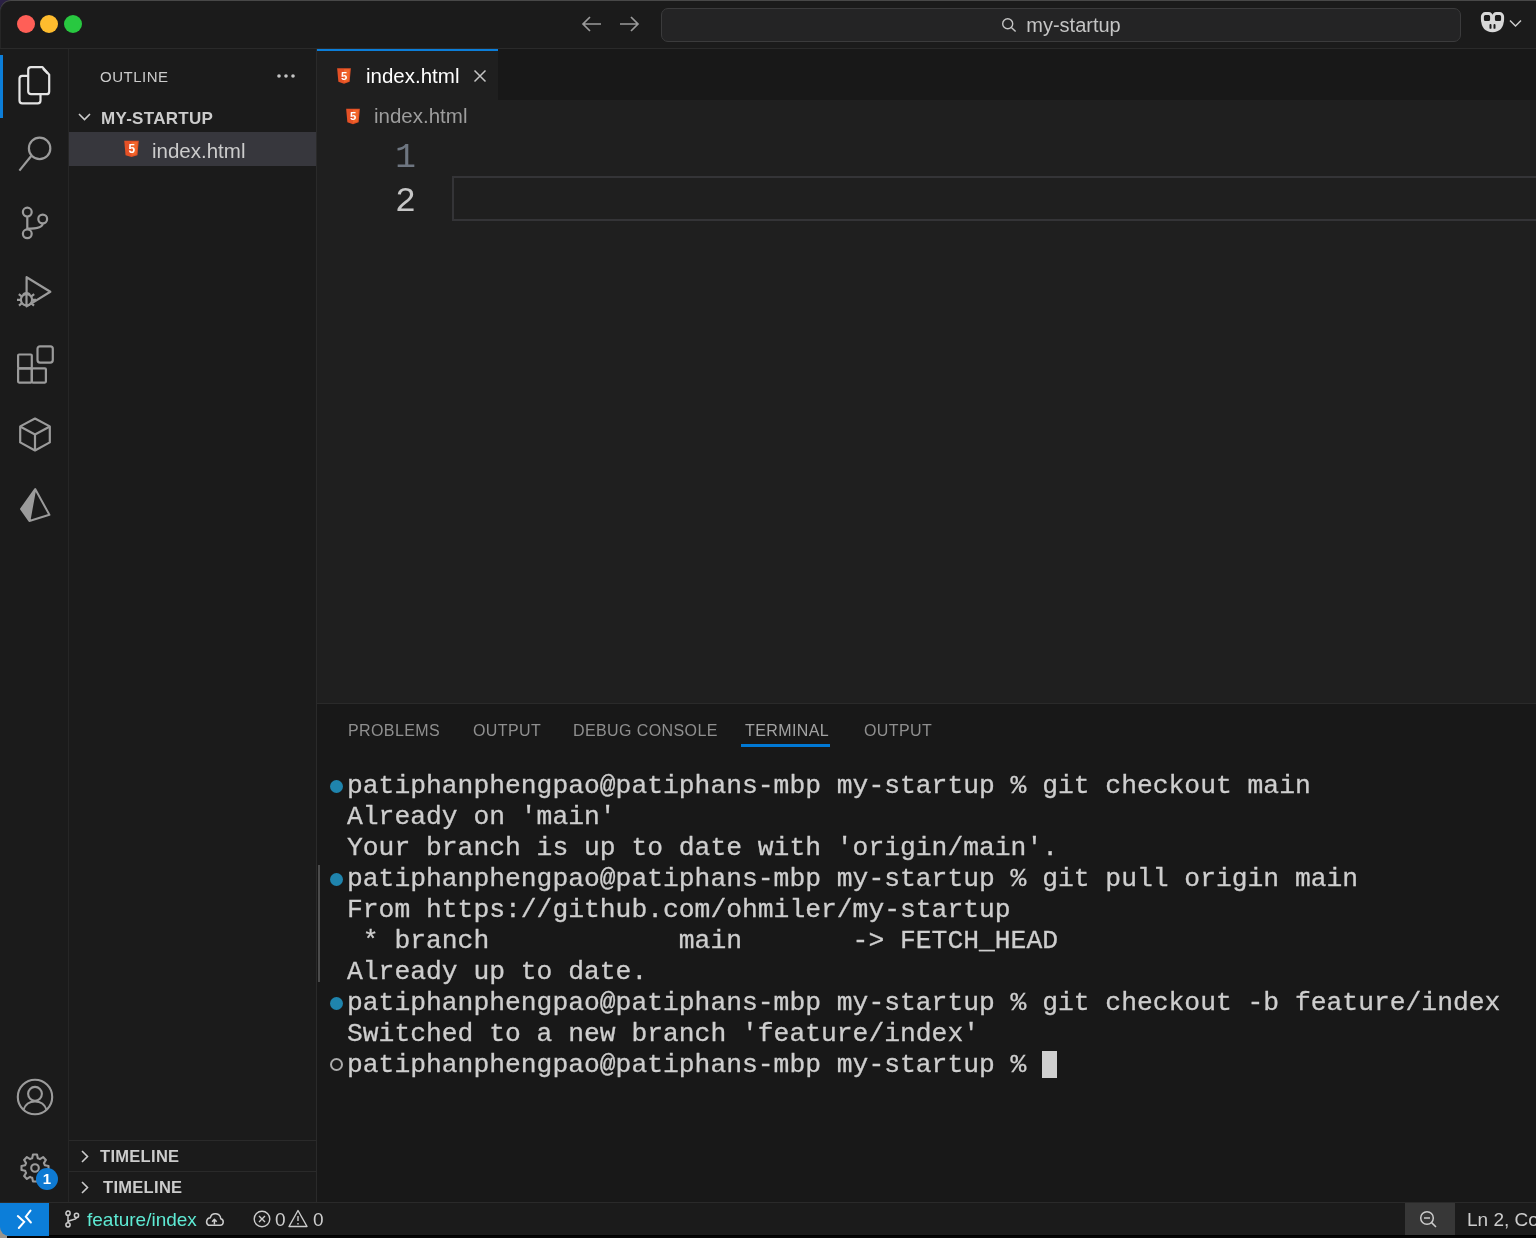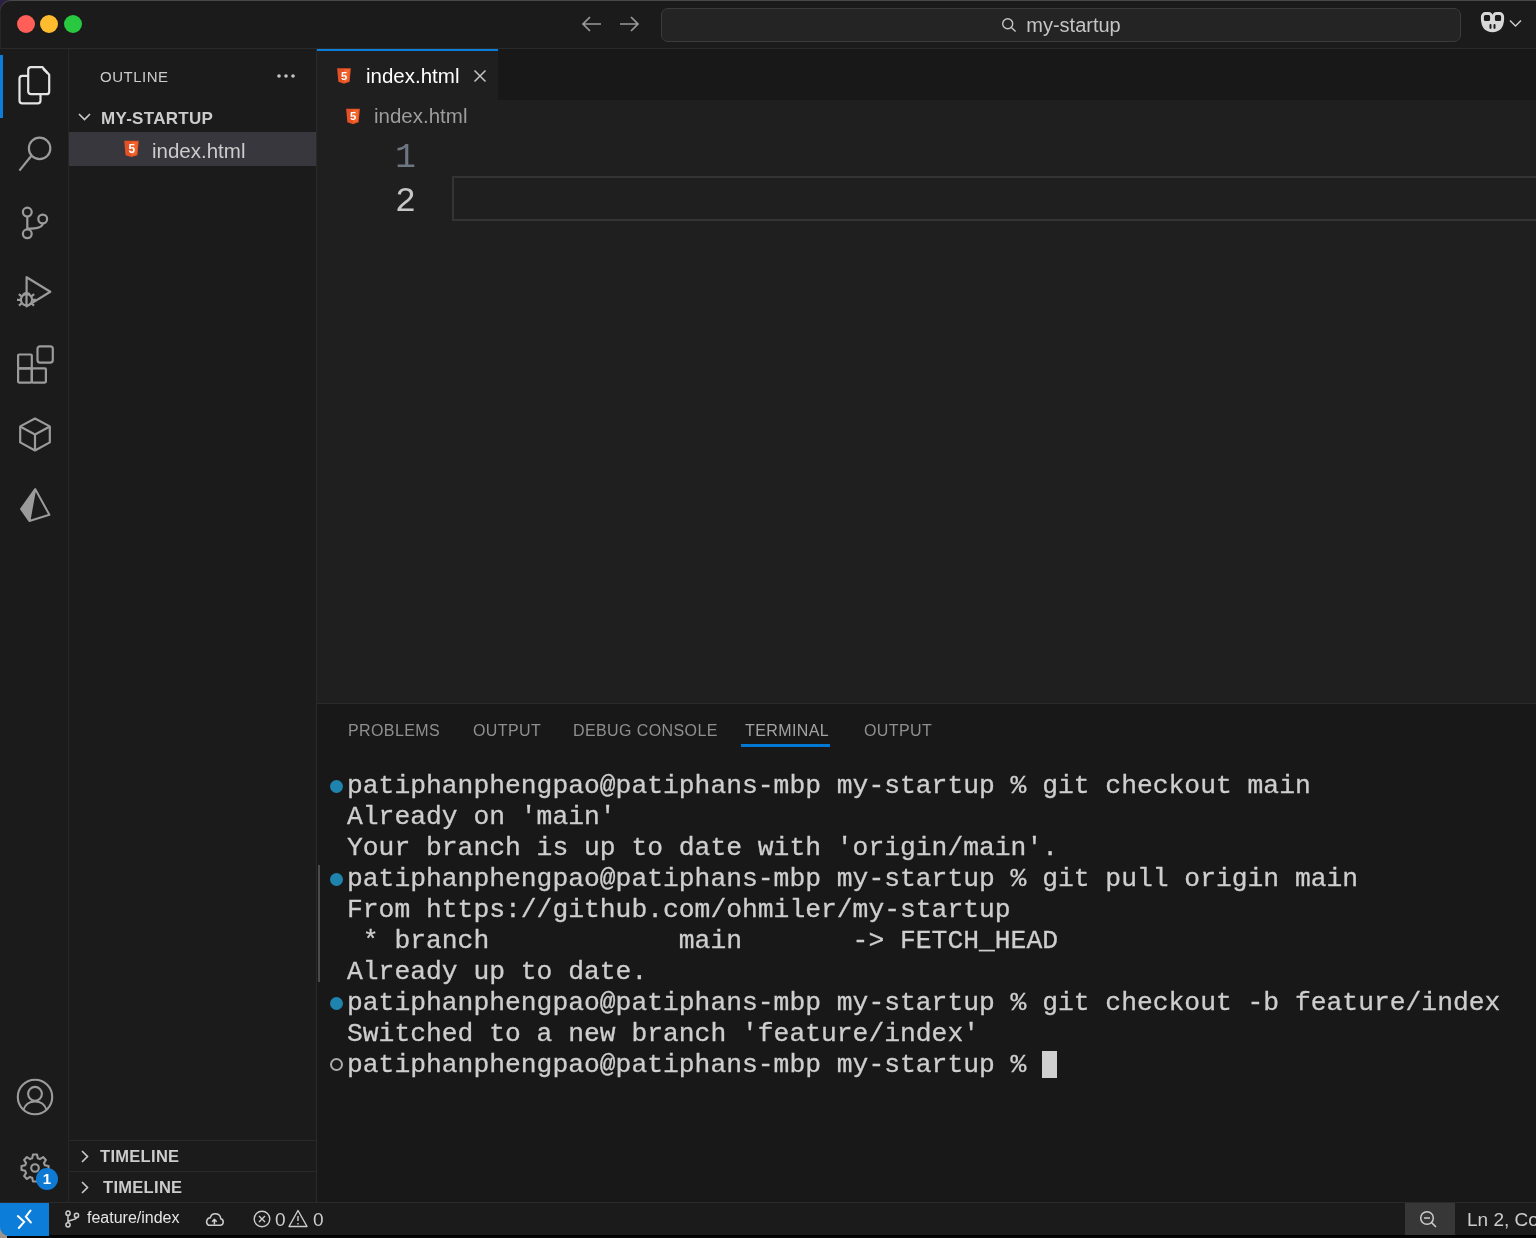--- a/index.html
+++ b/index.html
@@ -228,21 +228,21 @@
   </g>
 </svg>
 <svg class="abs" style="left:63px;top:1209px" width="18" height="20" viewBox="0 0 18 20">
   <g stroke="#cccccc" stroke-width="1.5" fill="none">
     <circle cx="5" cy="4.2" r="2.1"></circle>
     <circle cx="5" cy="15.8" r="2.1"></circle>
     <circle cx="13.5" cy="6.4" r="2.1"></circle>
     <path d="M5 6.3 V13.7 M13.5 8.5 C13.5 11.5 5 10.5 5 13.2"></path>
   </g>
 </svg>
-<div class="abs" style="left:87px;top:1209px;font-size:16px;color:#e5e5e5">feature/index</div>
+<div class="abs" style="left:87px;top:1209px;font-size:19px;color:#5eead4">feature/index</div>
 <svg class="abs" style="left:203px;top:1211px" width="23" height="17" viewBox="0 0 23 17">
   <g stroke="#cccccc" stroke-width="1.5" fill="none" stroke-linejoin="round">
     <path d="M5.6 14.3 h11.6 a3.3 3.3 0 0 0 .5-6.5 a5.3 5.3 0 0 0 -10.4-1.1 a4.1 4.1 0 0 0 -1.7 7.6 Z"></path>
     <path d="M11.4 13.6 V8.6 M9.1 10.7 l2.3-2.3 2.3 2.3"></path>
   </g>
 </svg>
 <svg class="abs" style="left:253px;top:1210px" width="18" height="18" viewBox="0 0 18 18">
   <g stroke="#cccccc" stroke-width="1.4" fill="none">
     <circle cx="9" cy="9" r="7.8"></circle>
     <path d="M6 6 L12 12 M12 6 L6 12"></path>

